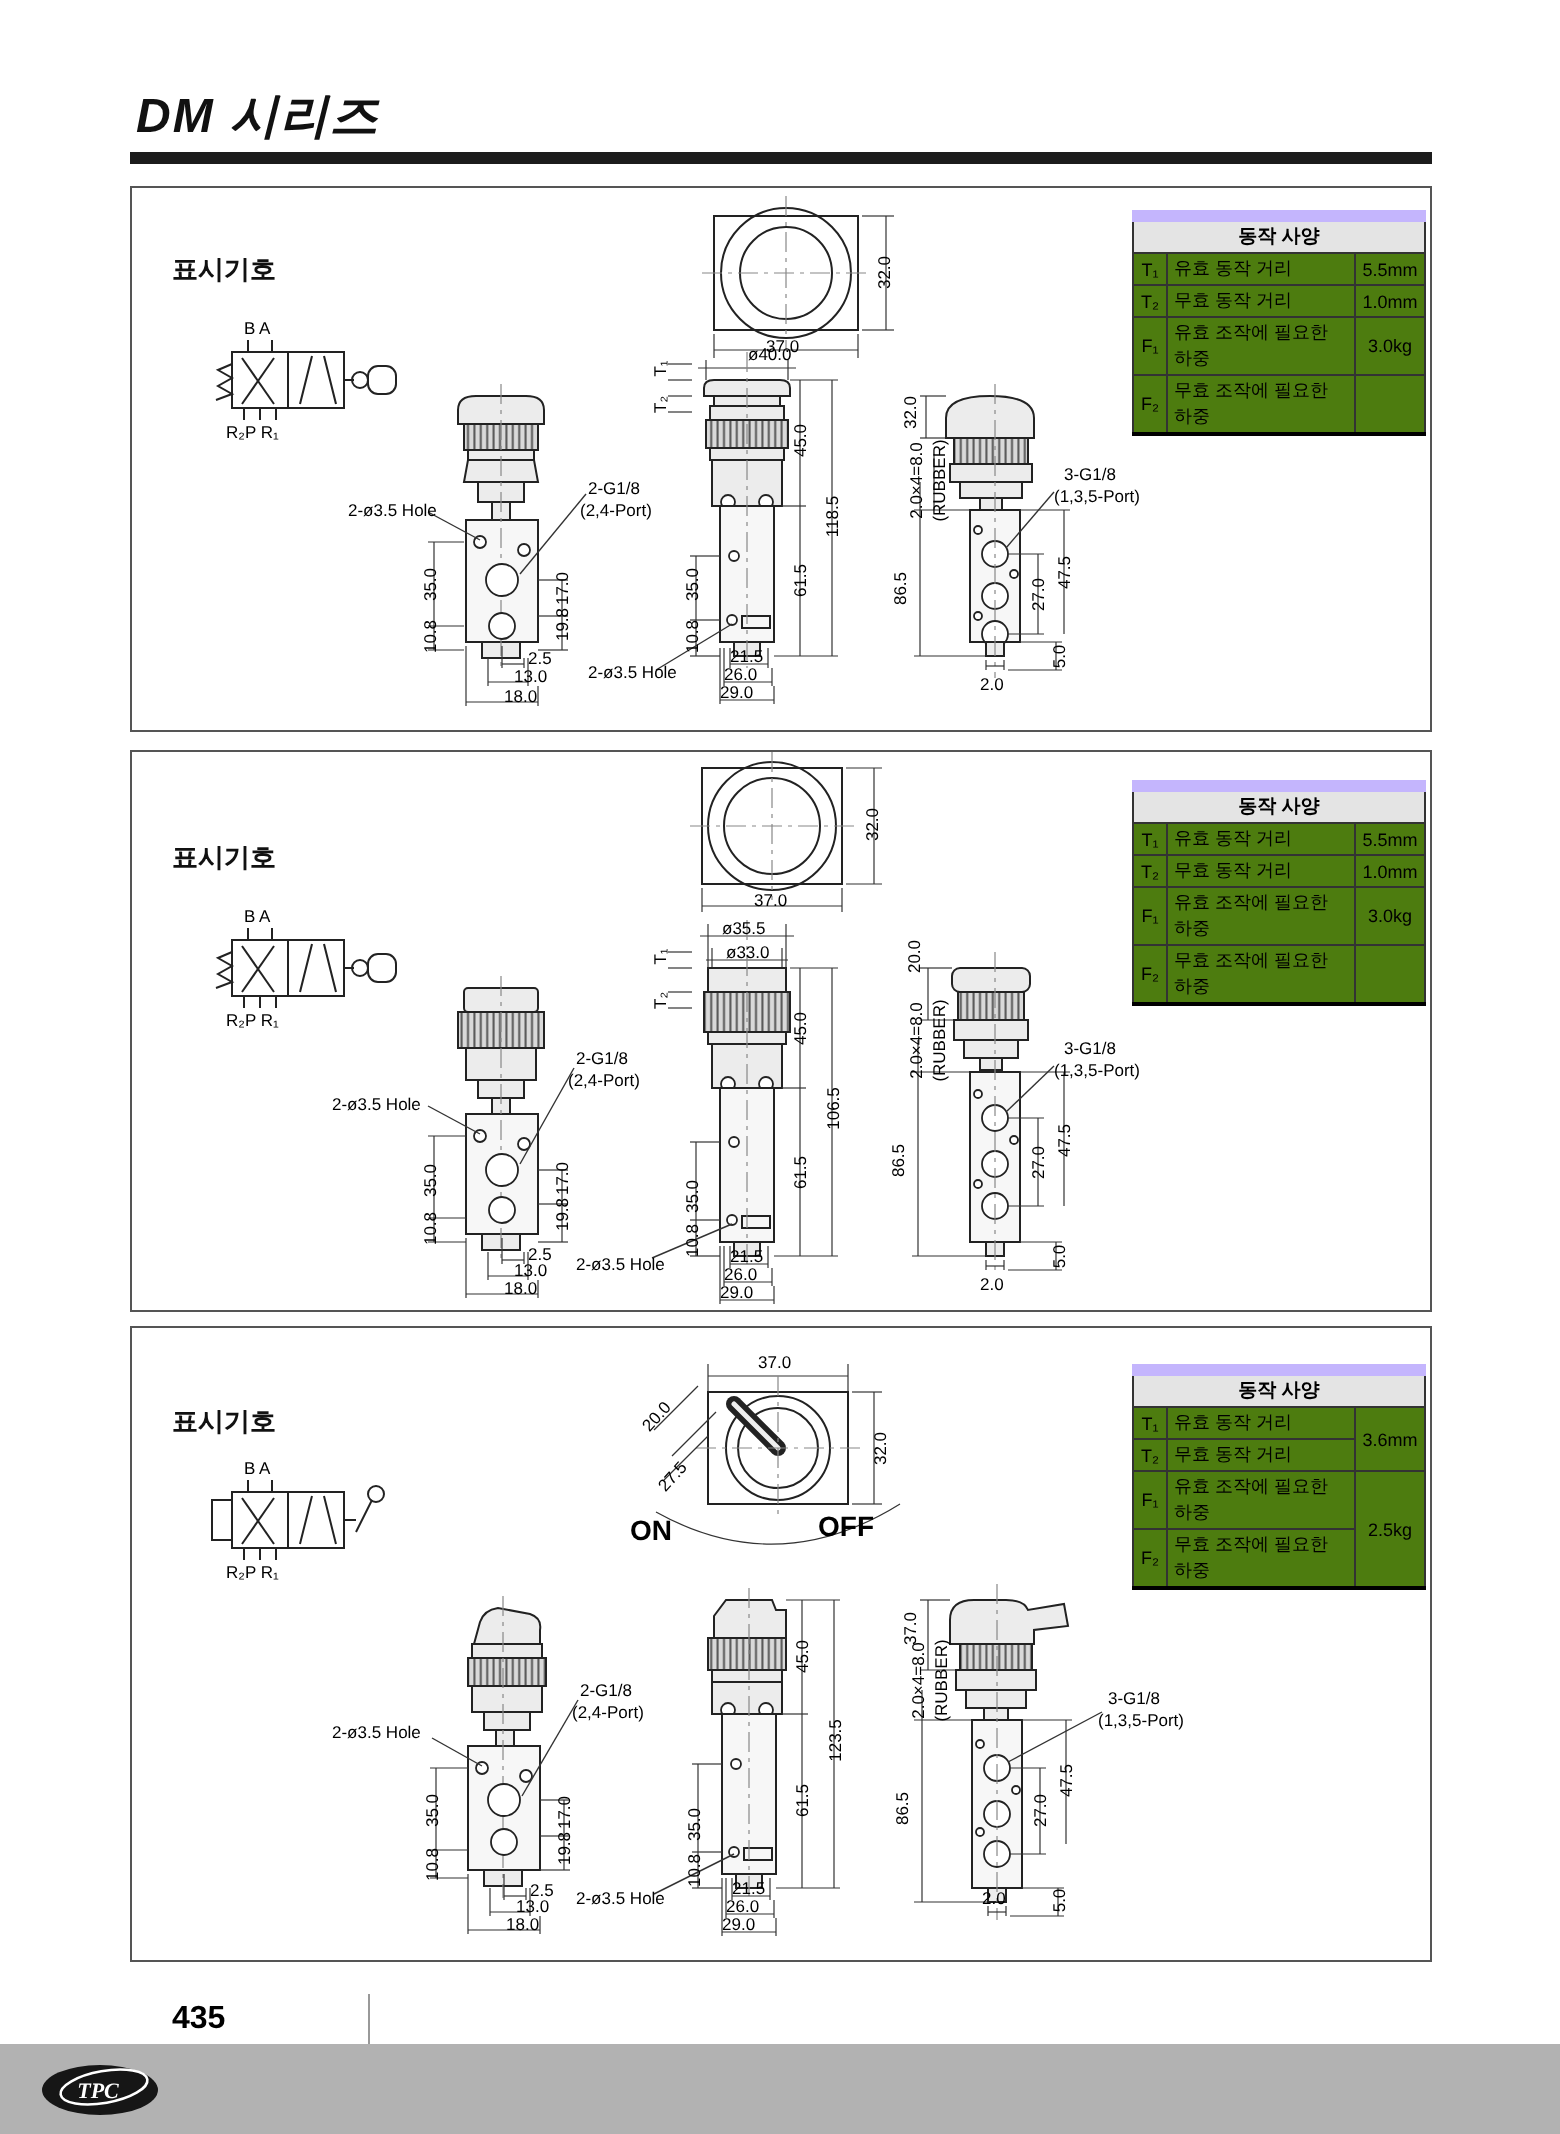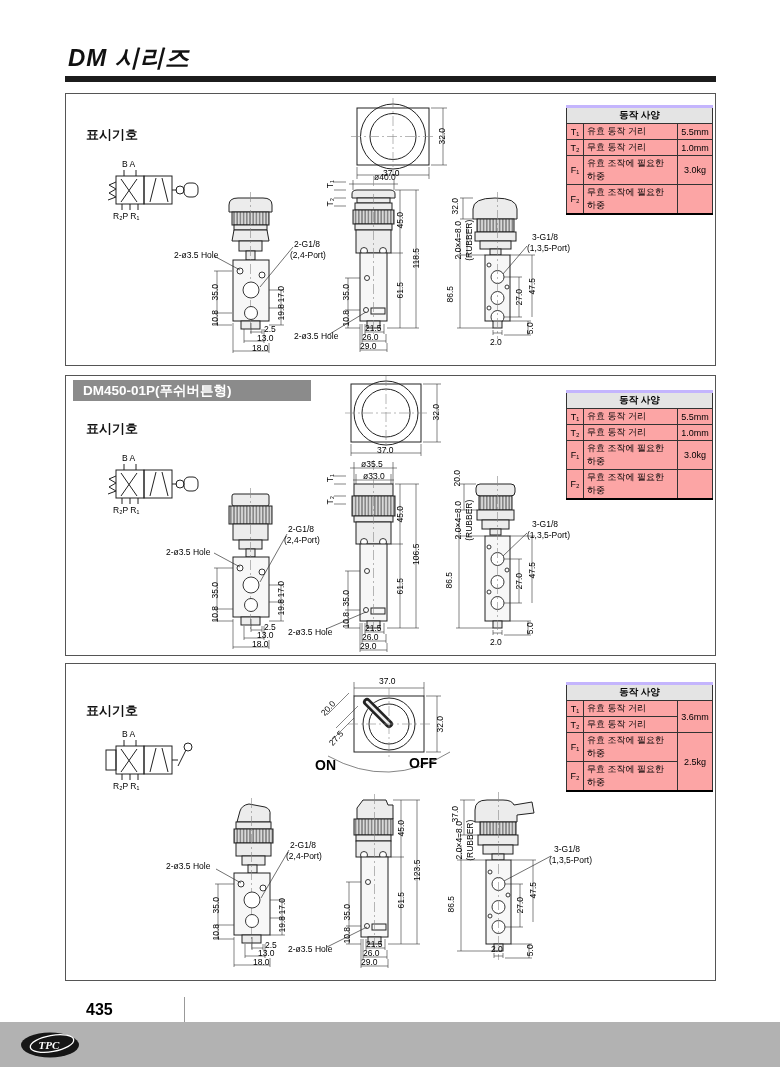--- a/index.html
+++ b/index.html
@@ -19,21 +19,21 @@
 .sf2{stroke:#222;fill:#f7f7f7;stroke-width:1}
 .hb{stroke:#222;fill:url(#hv);stroke-width:1}
 .dl{stroke:#333;stroke-width:.6;fill:none}
 .cl{stroke:#888;stroke-width:.6;fill:none;stroke-dasharray:10 3 2 3}
 .ld{stroke:#333;stroke-width:.7;fill:none}
 .scr{stroke:#222;fill:#fff;stroke-width:.9}
 .dim{position:absolute;font-size:8.5px;line-height:1;white-space:nowrap;color:#000}
 .dim.v{transform:rotate(-90deg)}
 .dim.d45{transform:rotate(-48deg)}
 .dim.big{font-size:14px;font-weight:bold}
-.spec{position:absolute;border-collapse:collapse;font-size:9px;border-top:3px solid #c4b5fd;border-bottom:2px solid #000;background:#fca5a5}
+.spec{position:absolute;border-collapse:collapse;font-size:9px;border-top:6px solid #c4b5fd;border-bottom:2px solid #000;background:#4d7c0f}
 .spec td{border:1px solid #333;padding:1px 3px;height:13.5px;vertical-align:middle}
 .spec .tt{background:#e4e4e4;text-align:center;font-weight:bold;font-size:9.5px}
 .spec .c{text-align:center;padding:1px 1px}
 .spec .val{text-align:center}
 .pageno{position:absolute;left:86px;top:1001px;font-size:16px;font-weight:bold}
 .pagediv{position:absolute;left:184px;top:997px;width:1px;height:25px;background:#999}
 .footer-band{position:absolute;left:0;top:1022px;width:780px;height:45px;background:#b2b2b2}
 </style>
 </head>
 <body>
@@ -400,21 +400,20 @@
     <line class="dl" x1="444" y1="160" x2="469" y2="160"></line>
       <line class="dl" x1="466" y1="160" x2="466" y2="227"></line>
     <line class="dl" x1="427" y1="254" x2="427" y2="259"></line>
       <line class="dl" x1="436" y1="254" x2="436" y2="259"></line>
       <line class="dl" x1="427" y1="257" x2="436" y2="257"></line>
     <line class="dl" x1="444" y1="245" x2="465" y2="245"></line>
       <line class="dl" x1="438" y1="259" x2="465" y2="259"></line>
       <line class="dl" x1="462" y1="245" x2="462" y2="259"></line>
   </svg>
 
-  <div class="sec-hd">DM450-01P(푸쉬버튼형)</div>
   <div class="sym-label" style="top:44px">표시기호</div>
   <span class="dim" style="left:56px;top:78px">B A</span>
   <span class="dim" style="left:47px;top:130px">R₂P R₁</span>
   <span class="dim v" style="left:362px;top:32px">32.0</span>
   <span class="dim" style="left:311px;top:70px">37.0</span>
 
   <span class="dim" style="left:100px;top:172px">2-ø3.5 Hole</span>
   <span class="dim" style="left:222px;top:149px">2-G1/8</span>
   <span class="dim" style="left:218px;top:160px">(2,4-Port)</span>
   <span class="dim v" style="left:141px;top:210px">35.0</span>

